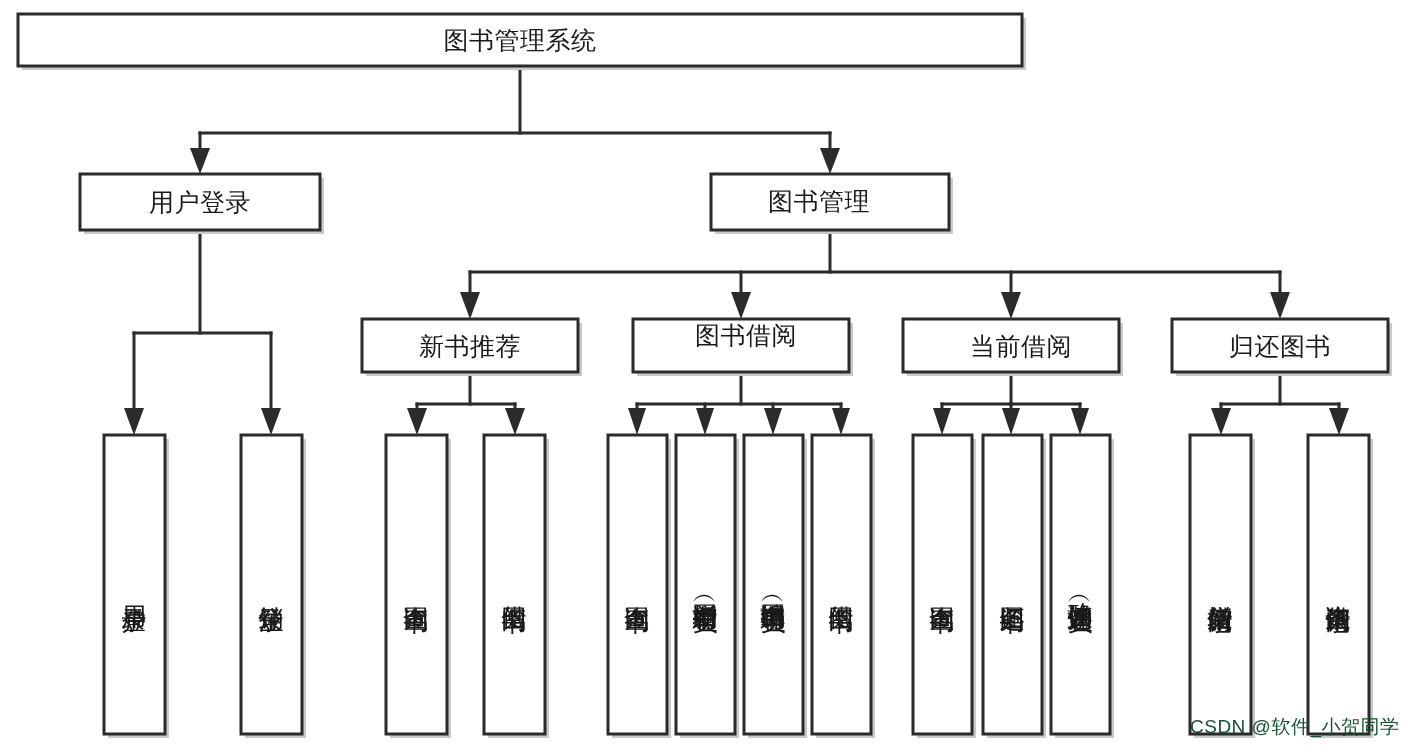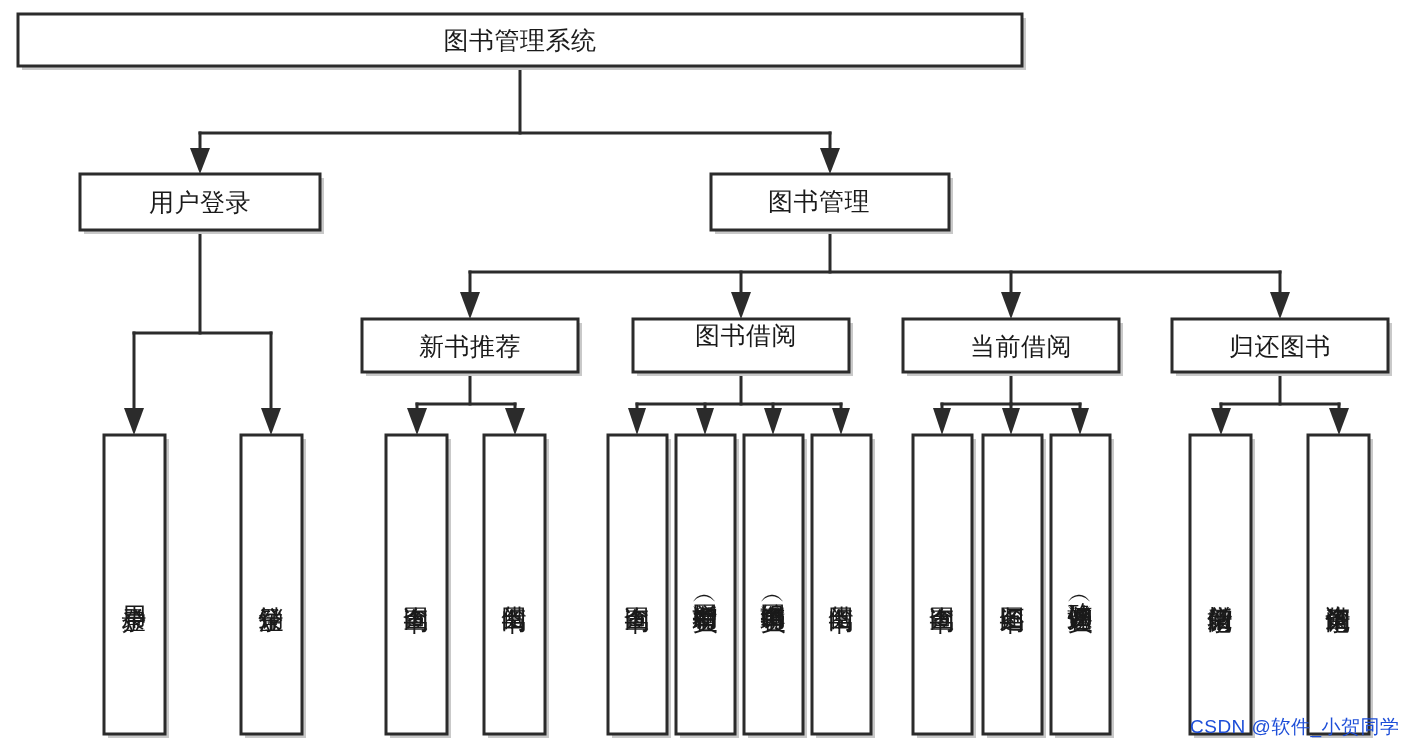--- a/index.html
+++ b/index.html
@@ -61,21 +61,21 @@
   .node-label.vertical {
     writing-mode: vertical-rl;
     text-orientation: upright;
     font-size: 25px;
     line-height: 1.12;
     letter-spacing: 1px;
     padding-top: 6px;
   }
   .watermark {
     position: absolute;
-    color: #1d4ed8;
+    color: #14532d;
     font-size: 19px;
     font-family: "Liberation Sans", "DejaVu Sans", sans-serif;
     white-space: nowrap;
     letter-spacing: 0.5px;
   }
 </style>
 </head>
 <body>
 
 <div id="diagram-root">

